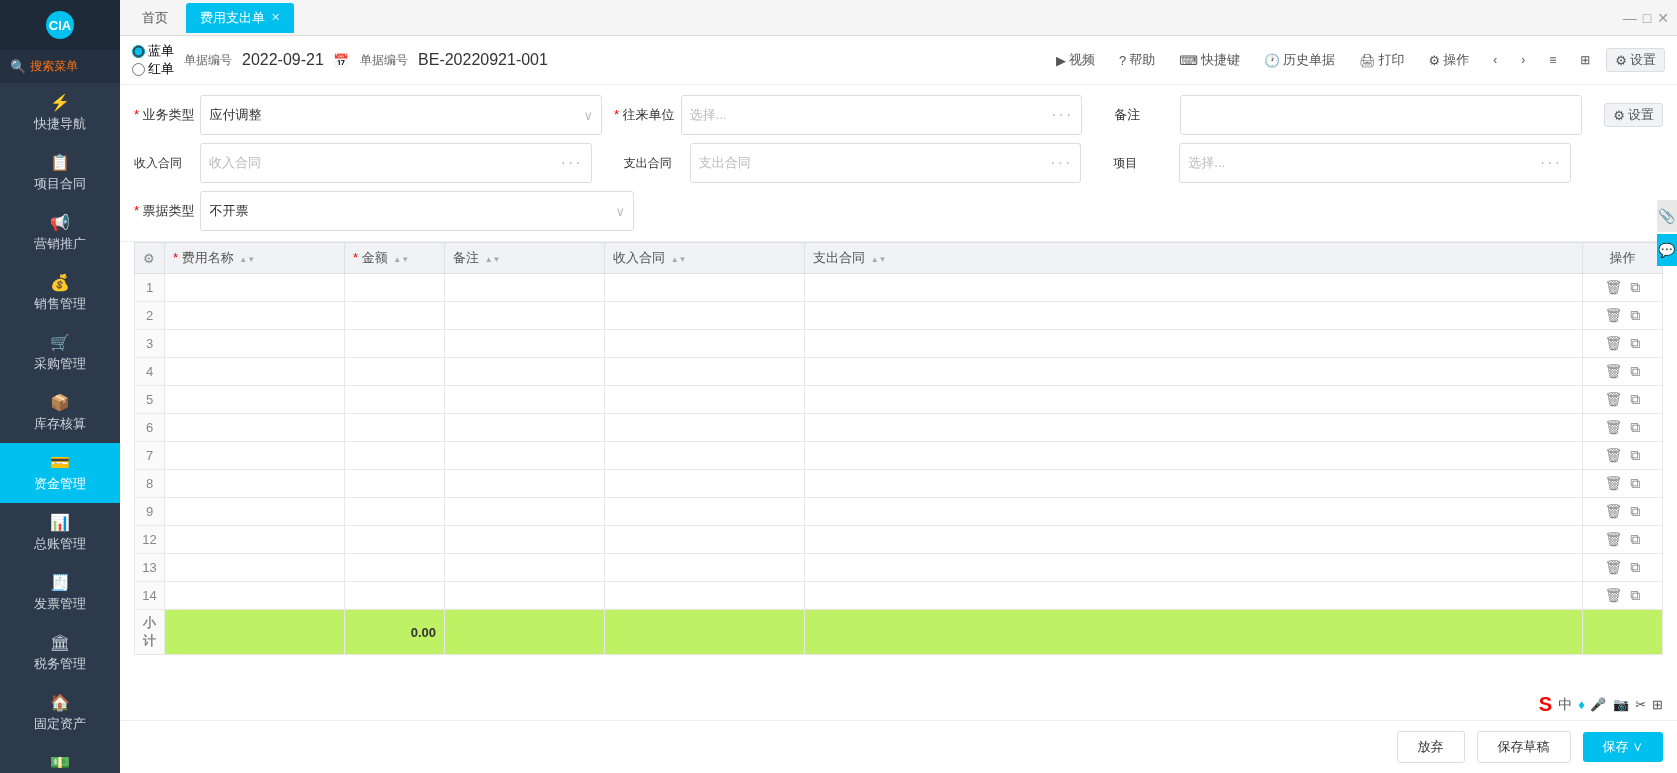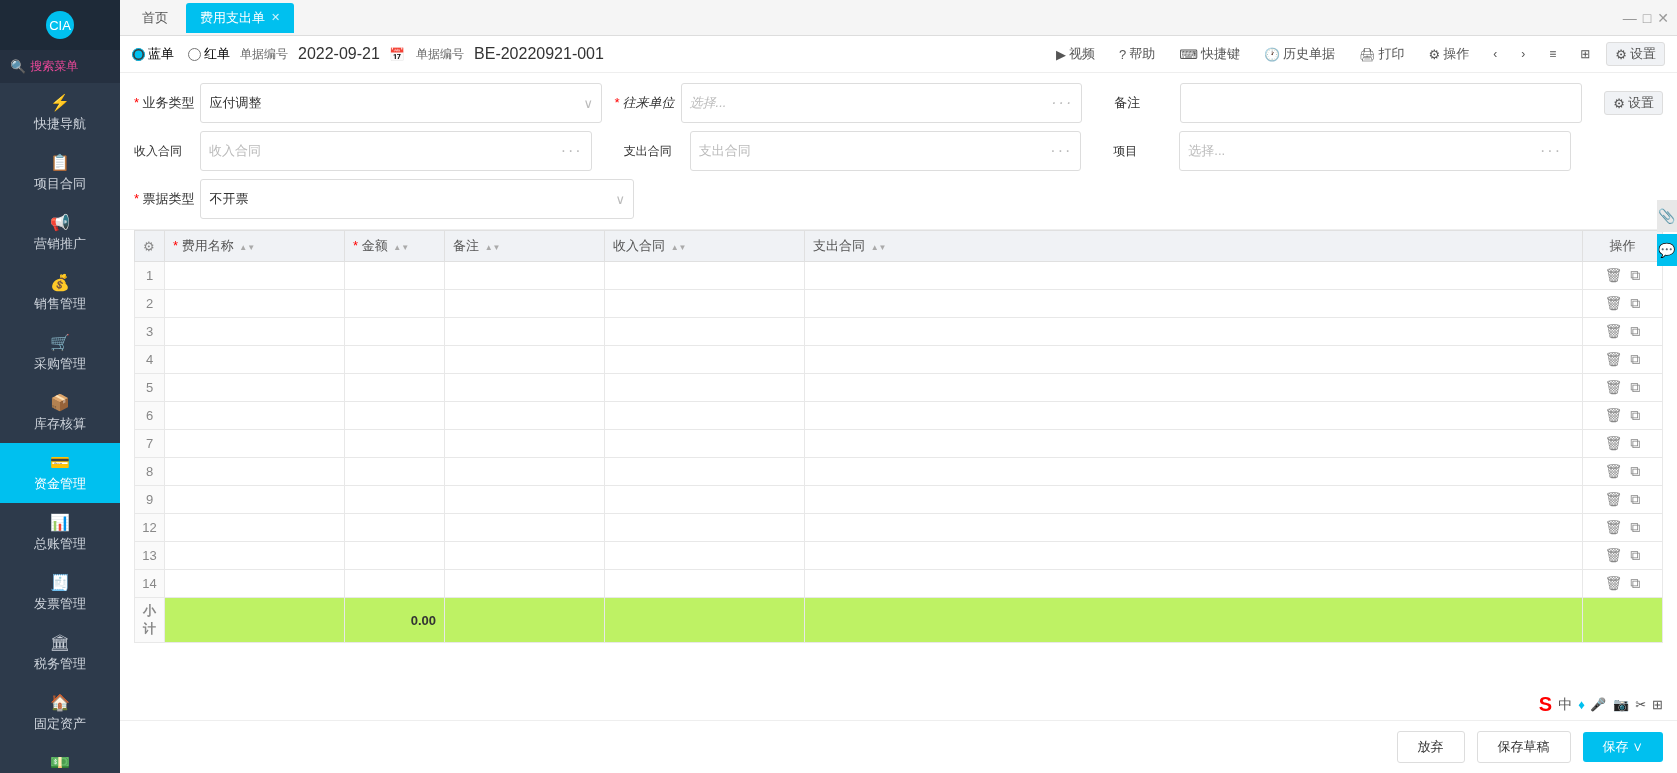--- a/index.html
+++ b/index.html
@@ -22,21 +22,21 @@
       align-items: center;
       justify-content: center;
       gap: 6px;
       height: 50px;
     }
     .sidebar-header-icon {
       width: 28px; height: 28px;
       background: #00c0ef;
       border-radius: 50%;
       display: flex; align-items: center; justify-content: center;
-      color: #fff; font-size: 14px; font-weight: normal;
+      color: #fff; font-size: 14px; font-weight: bold;
     }
     .sidebar-search {
       padding: 8px 10px;
       background: #253040;
       display: flex; align-items: center; gap: 4px;
       cursor: pointer;
     }
     .sidebar-item {
       padding: 10px 0;
       display: flex; flex-direction: column; align-items: center;
@@ -89,21 +89,21 @@
     .toolbar {
       display: flex;
       align-items: center;
       padding: 6px 12px;
       border-bottom: 1px solid #eee;
       gap: 12px;
       background: #fff;
     }
     .toolbar-left { display: flex; align-items: center; gap: 10px; }
     .toolbar-right { margin-left: auto; display: flex; align-items: center; gap: 8px; }
-    .radio-group { display: flex; align-items: center; gap: 14px; }
+    .radio-group { display: flex; align-items: center; gap: 0; flex-direction: column; }
     .radio-label { display: flex; align-items: center; gap: 3px; cursor: pointer; font-size: 12px; }
     .radio-blue { accent-color: #00c0ef; }
     .field-label { color: #666; font-size: 12px; }
     .field-value { color: #333; font-size: 16px; }
     .toolbar-btn {
       display: flex; align-items: center; gap: 3px;
       padding: 2px 8px; font-size: 12px; color: #555;
       cursor: pointer; border: none; background: none;
     }
     .settings-btn {
@@ -252,21 +252,21 @@
 <body>
 
 <div class="sidebar">
   <div class="sidebar-header">
     <div class="sidebar-header-icon">
       <span>CIA</span>
     </div>
   </div>
   <div class="sidebar-search">
     <span>🔍</span>
-    <span style="font-size:12px;color:#ec4899;">搜索菜单</span>
+    <span style="font-size:12px;color:#f97316;">搜索菜单</span>
   </div>
 
   <div class="sidebar-item">
     <span class="sidebar-item-icon">⚡</span>
     <span>快捷导航</span>
   </div>
   <div class="sidebar-item">
     <span class="sidebar-item-icon">📋</span>
     <span>项目合同</span>
   </div>
@@ -389,21 +389,21 @@
     <div class="form-row">
       <div class="form-field" style="max-width:500px;">
         <span class="form-field-label">
           <span style="color:red;">*</span> <span>业务类型</span>
         </span>
         <div class="form-field-input" style="width:240px;min-width:240px;">
           <span>应付调整</span>
           <span class="arrow">∨</span>
         </div>
       </div>
-      <div class="form-field" style="flex:1;font-style:italic;">
+      <div class="form-field" style="flex:1;">
         <span class="form-field-label">
           <span style="color:red;">*</span> <span>往来单位</span>
         </span>
         <div class="form-field-input placeholder" style="flex:1;">
           <span>选择...</span>
           <span class="dots">···</span>
         </div>
       </div>
       <div class="form-field" style="margin-left:20px;width:300px;min-width:300px;">
         <span class="form-field-label">

